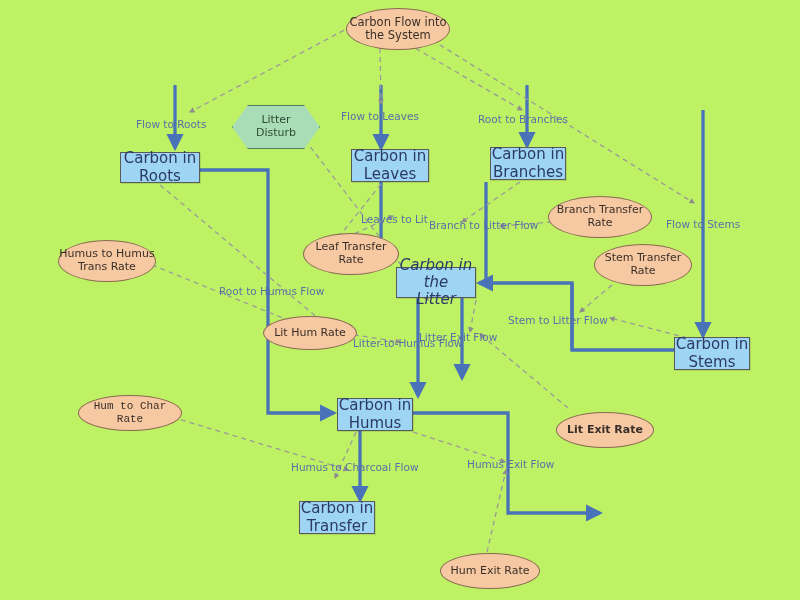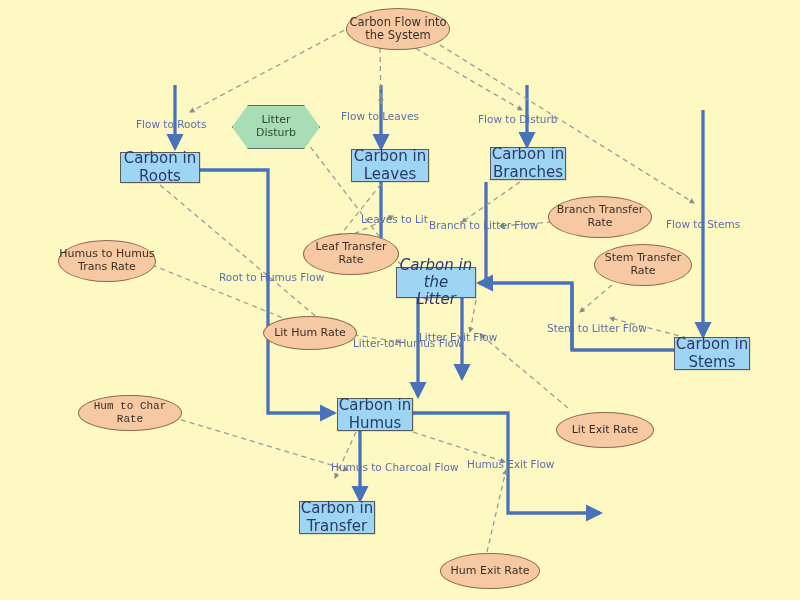--- a/index.html
+++ b/index.html
@@ -5,21 +5,21 @@
 <style>
   html, body {
     margin: 0;
     padding: 0;
     background: #ffffff;
   }
   #canvas {
     position: relative;
     width: 800px;
     height: 600px;
-    background: #fef9c3;
+    background: #bef264;
     overflow: hidden;
     font-family: "DejaVu Sans", sans-serif;
   }
   #wires {
     position: absolute;
     left: 0;
     top: 0;
     width: 800px;
     height: 600px;
   }
@@ -216,38 +216,38 @@
     <span>
       <span>Stem Transfer</span><br>
       <span>Rate</span>
     </span>
   </div>
 
   <div class="node rate" style="left:263px; top:316px; width:94px; height:34px;">
     <span>Lit Hum Rate</span>
   </div>
 
-  <div class="node rate" style="left:556px; top:412px; width:98px; height:36px;">
+  <div class="node rate" style="left:556px; top:412px; width:98px; height:36px;font-weight:bold;">
     <span>Lit Exit Rate</span>
   </div>
 
   <div class="node rate" style="left:78px; top:395px; width:104px; height:36px;font-family:Liberation Mono, monospace;">
     <span>Hum to Char Rate</span>
   </div>
 
   <div class="node rate" style="left:440px; top:553px; width:100px; height:36px;">
     <span>Hum Exit Rate</span>
   </div>
 
   <div class="flow-label" style="left:136px; top:118px;">Flow to Roots</div>
   <div class="flow-label" style="left:341px; top:110px;">Flow to Leaves</div>
-  <div class="flow-label" style="left:478px; top:113px;">Flow to Disturb</div>
+  <div class="flow-label" style="left:478px; top:113px;">Root to Branches</div>
   <div class="flow-label" style="left:666px; top:218px;">Flow to Stems</div>
   <div class="flow-label" style="left:361px; top:213px;">Leaves to Lit</div>
   <div class="flow-label" style="left:429px; top:219px;">Branch to Litter Flow</div>
-  <div class="flow-label" style="left:547px; top:314px;margin-top:8px;">Stem to Litter Flow</div>
-  <div class="flow-label" style="left:219px; top:271px;">Root to Humus Flow</div>
+  <div class="flow-label" style="left:508px; top:314px;">Stem to Litter Flow</div>
+  <div class="flow-label" style="left:219px; top:285px;">Root to Humus Flow</div>
   <div class="flow-label" style="left:353px; top:337px;">Litter-to-Humus Flow</div>
   <div class="flow-label" style="left:419px; top:331px;">Litter Exit Flow</div>
-  <div class="flow-label" style="left:291px; top:461px;margin-left:40px;">Humus to Charcoal Flow</div>
+  <div class="flow-label" style="left:291px; top:461px;">Humus to Charcoal Flow</div>
   <div class="flow-label" style="left:467px; top:458px;">Humus Exit Flow</div>
 
 </div>
 
 </body></html>

